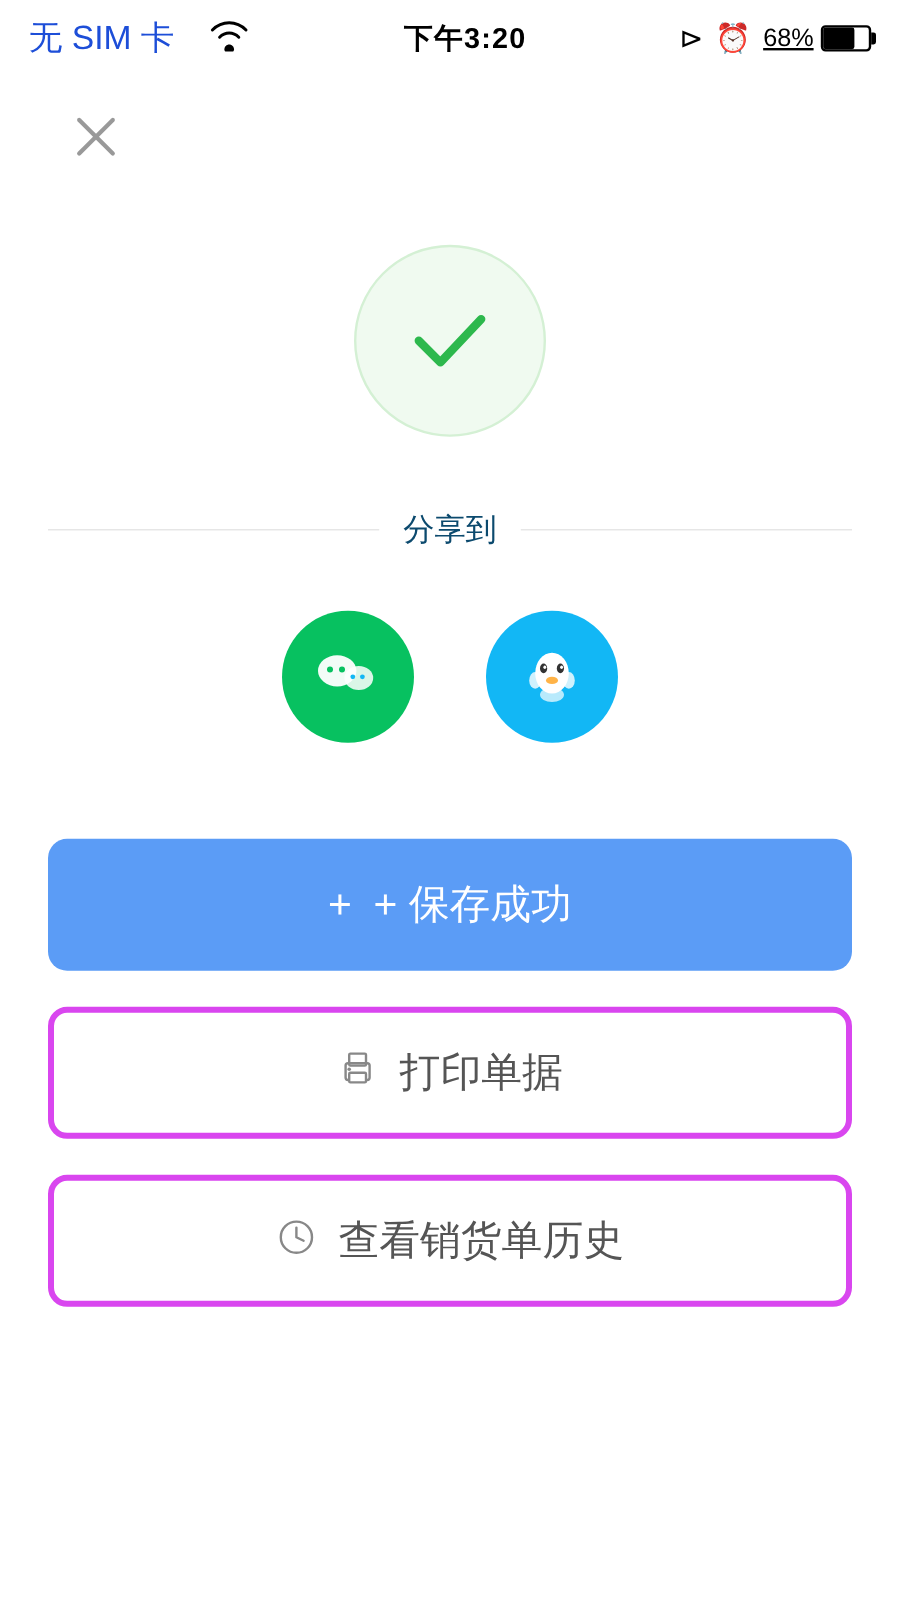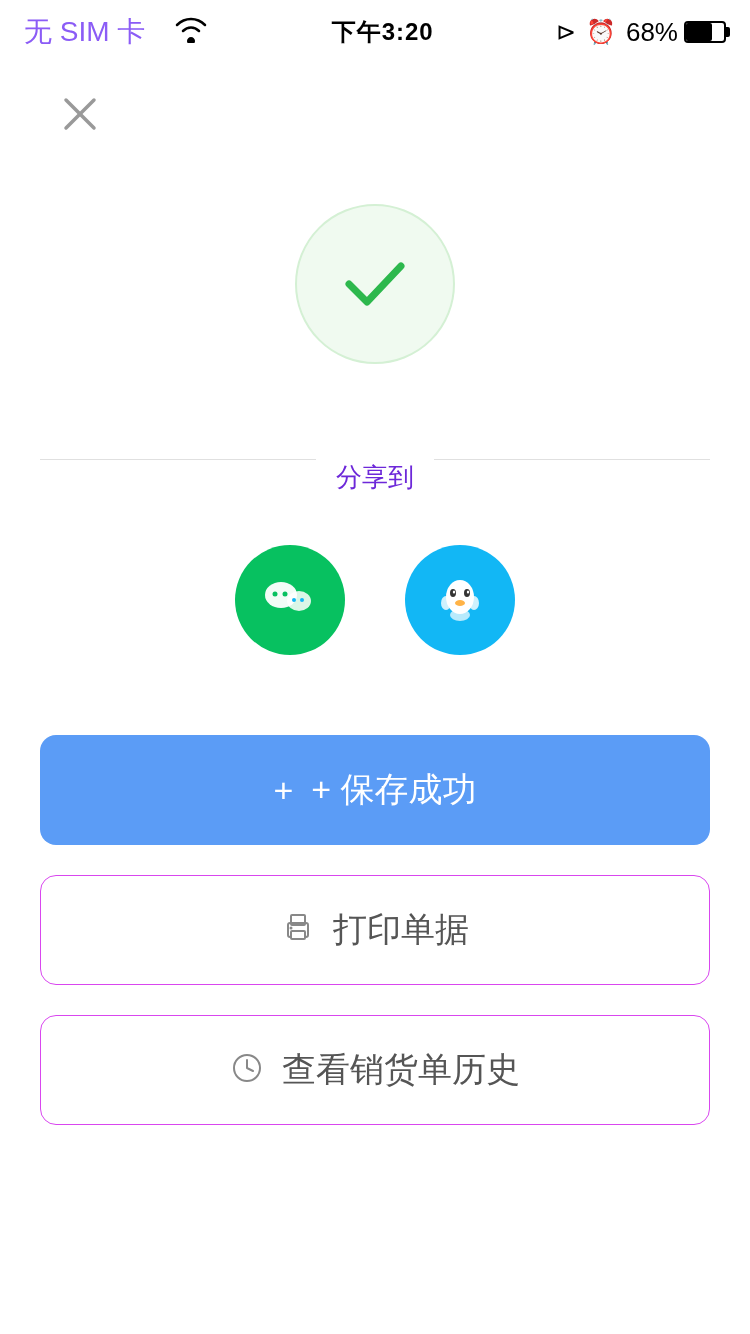--- a/index.html
+++ b/index.html
@@ -24,40 +24,41 @@
       justify-content: space-between;
       padding: 0 24px;
       flex-shrink: 0;
     }
     .status-left {
       display: flex;
       align-items: center;
       gap: 28px;
       font-size: 28px;
       font-weight: 400;
-      color: #8b5cf6;
+      color: #1d4ed8;
     }
     .status-center {
       font-size: 24px;
       font-weight: 600;
       color: #000;
       letter-spacing: 1px;
     }
     .status-right {
       display: flex;
       align-items: center;
       gap: 10px;
       font-size: 26px;
       color: #000;
     }
     .battery-container {
       display: flex;
       align-items: center;
       gap: 6px;
-      font-size: 26px;
+      font-size: 21px;
+      text-decoration: underline;
     }
 
     
     .page-content {
       flex: 1;
       display: flex;
       flex-direction: column;
       align-items: center;
       padding: 0 40px;
     }
@@ -117,23 +118,22 @@
       align-items: center;
       gap: 20px;
     }
     .divider-line {
       flex: 1;
       height: 1px;
       background: #e0e0e0;
     }
     .share-label {
       font-size: 26px;
-      color: #6d28d9;
+      color: #0c4a6e;
       white-space: nowrap;
-      margin-top: 36px;
     }
 
     .share-icons {
       display: flex;
       gap: 60px;
       margin-top: 50px;
     }
 
     .share-btn {
       width: 110px;
@@ -178,21 +178,21 @@
 
     .action-btn-primary {
       background: #5b9cf6;
       color: #ffffff;
       font-weight: 400;
     }
 
     .action-btn-secondary {
       background: #ffffff;
       color: #555555;
-      border: 1px solid #d946ef;
+      border: 5px solid #d946ef;
       font-weight: 400;
     }
 
     .btn-icon {
       font-size: 34px;
       line-height: 1;
     }
   </style>
 </head>
 <body>

